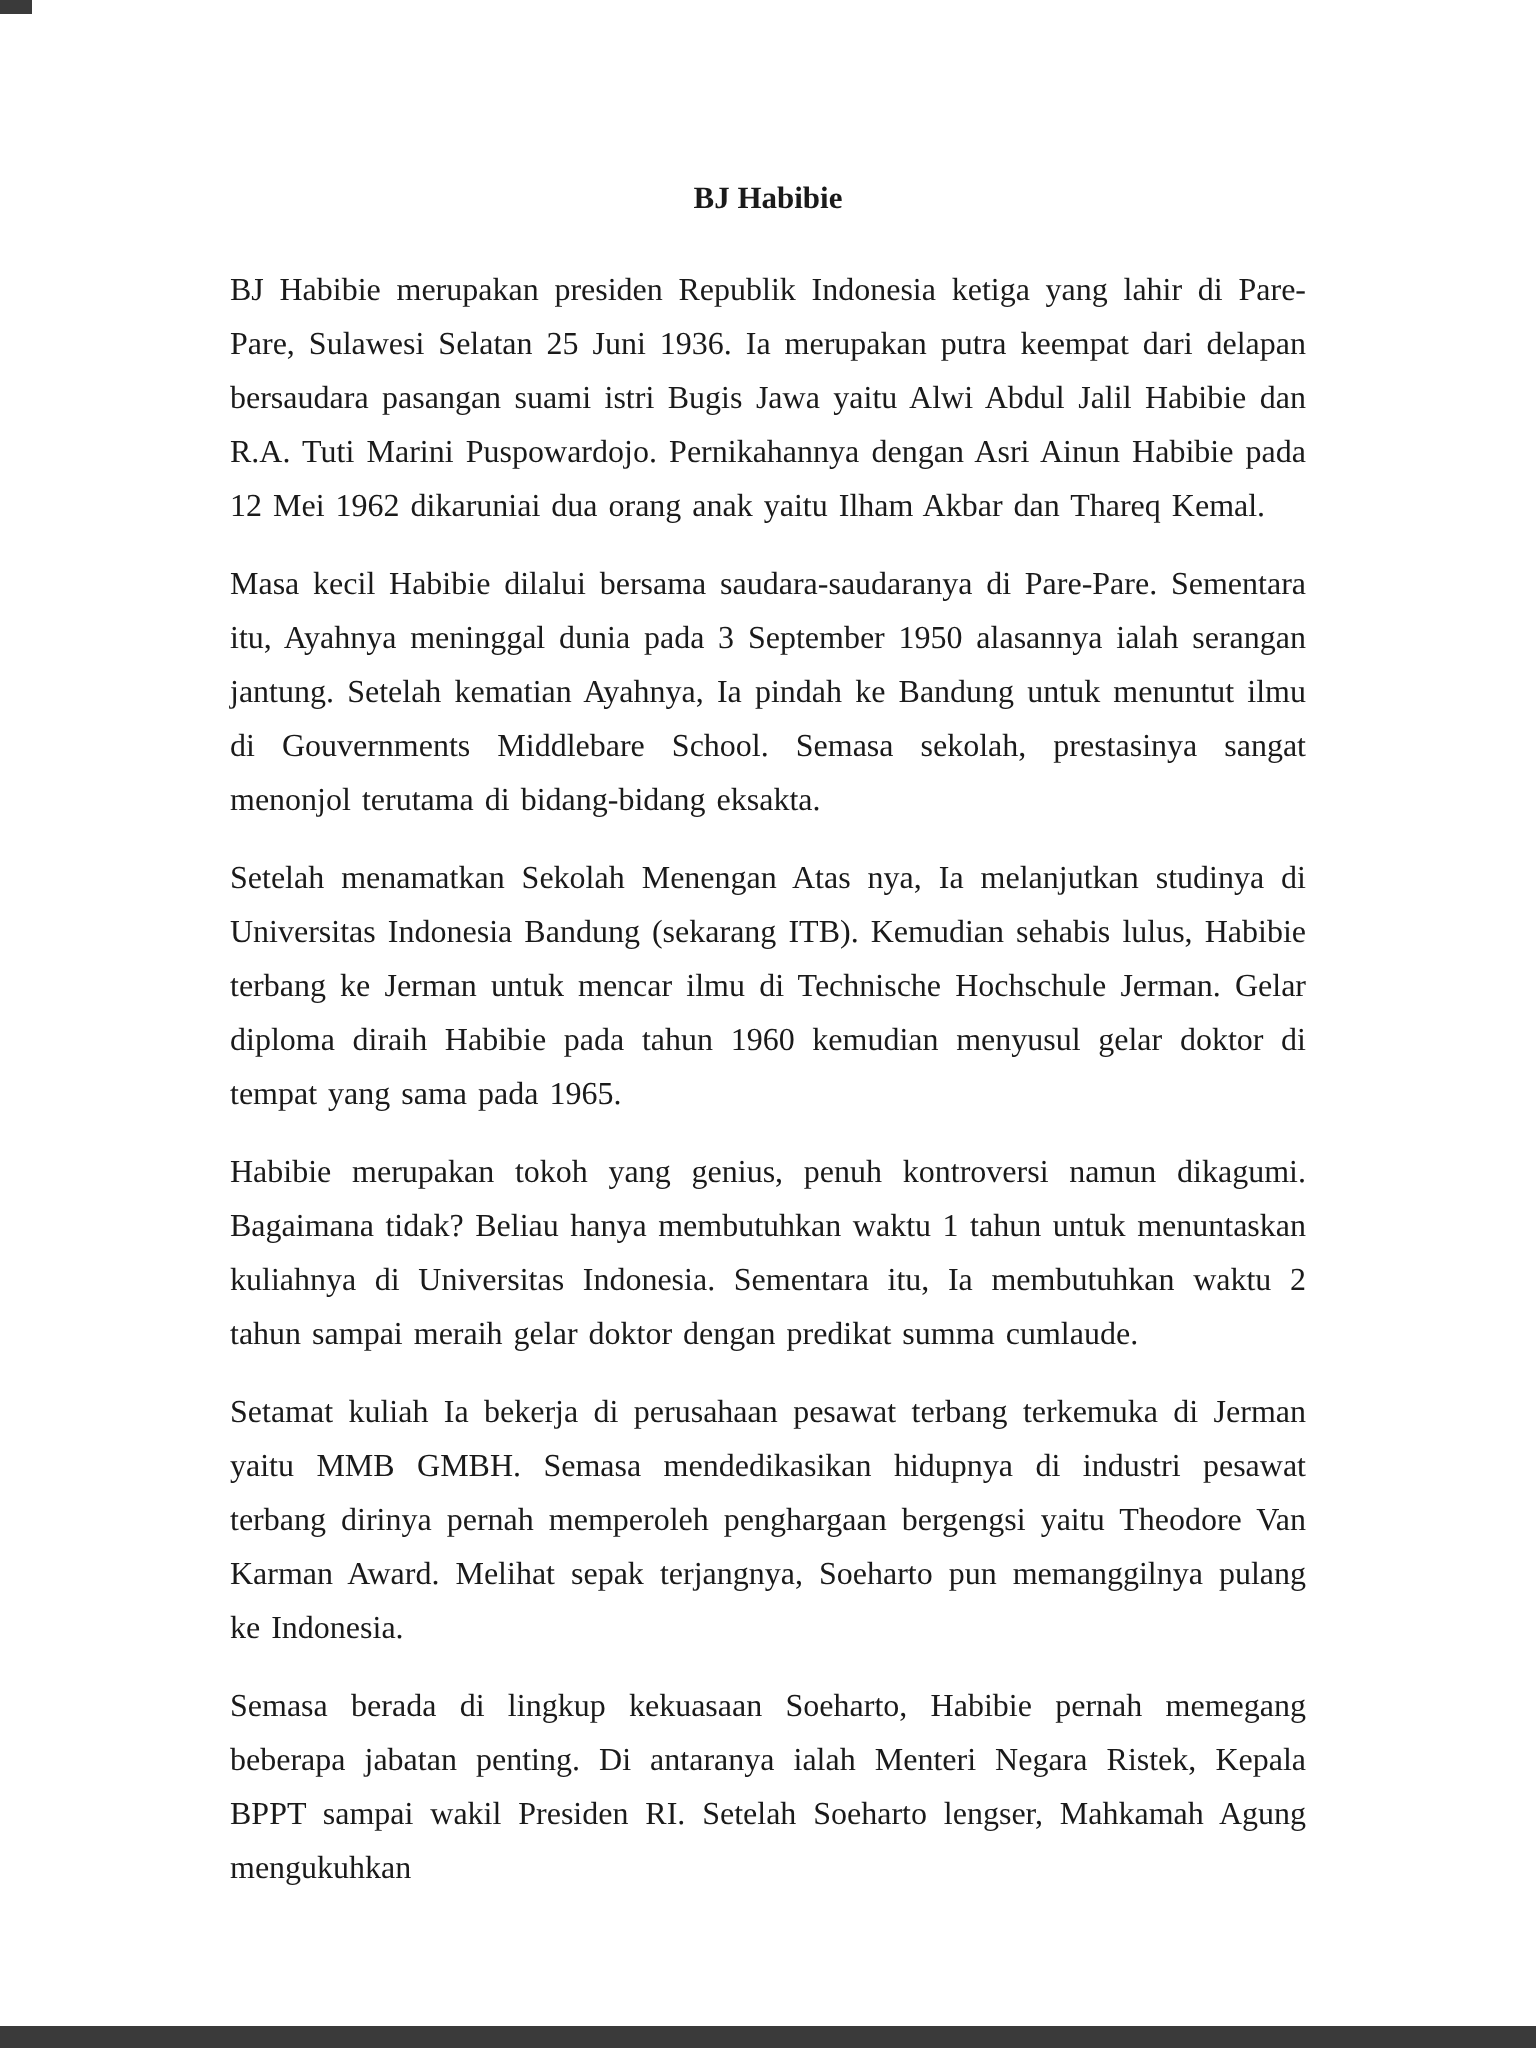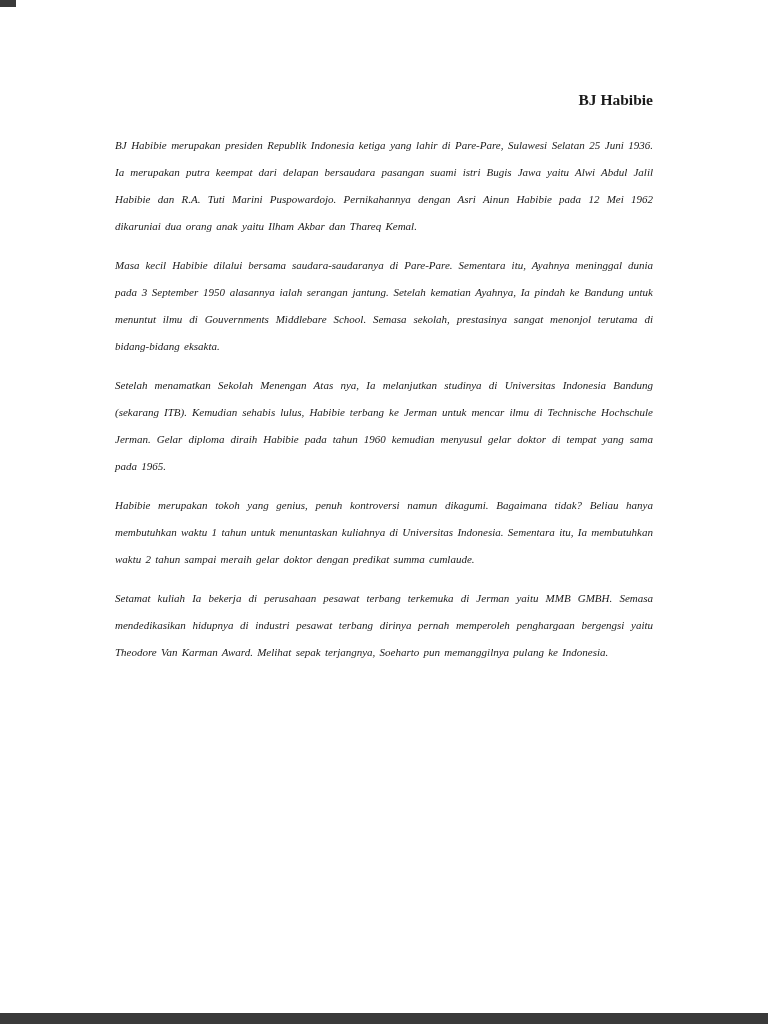--- a/index.html
+++ b/index.html
@@ -38,48 +38,48 @@
     width: 768px;
     height: 1013px;
     background: #ffffff;
     overflow: hidden;
   }
   .page-inner {
     padding: 86px 115px 0 115px;
     color: #1a1a1a;
   }
   .doc-title {
-    text-align: right;
+    text-align: center;
     font-weight: bold;
     font-size: 15.5px;
     line-height: 27px;
     margin: 0 0 19px 0;
   }
   .doc-paragraph {
-    font-size: 11px;
+    font-size: 16px;
     line-height: 27px;
     text-align: justify;
     text-justify: inter-word;
     word-spacing: 1.5px;
     margin: 0 0 12px 0;
-    font-style: italic;
   }
   .doc-paragraph:last-child {
     margin-bottom: 0;
   }
 </style>
 </head>
 <body>
 
 <div class="viewport">
   <div class="page">
     <div class="page-inner">
       <h1 class="doc-title">BJ Habibie</h1>
       <p class="doc-paragraph">BJ Habibie merupakan presiden Republik Indonesia ketiga yang lahir di Pare-Pare, Sulawesi Selatan 25 Juni 1936. Ia merupakan putra keempat dari delapan bersaudara pasangan suami istri Bugis Jawa yaitu Alwi Abdul Jalil Habibie dan R.A. Tuti Marini Puspowardojo. Pernikahannya dengan Asri Ainun Habibie pada 12 Mei 1962 dikaruniai dua orang anak yaitu Ilham Akbar dan Thareq Kemal.</p>
       <p class="doc-paragraph">Masa kecil Habibie dilalui bersama saudara-saudaranya di Pare-Pare. Sementara itu, Ayahnya meninggal dunia pada 3 September 1950 alasannya ialah serangan jantung. Setelah kematian Ayahnya, Ia pindah ke Bandung untuk menuntut ilmu di Gouvernments Middlebare School. Semasa sekolah, prestasinya sangat menonjol terutama di bidang-bidang eksakta.</p>
       <p class="doc-paragraph">Setelah menamatkan Sekolah Menengan Atas nya, Ia melanjutkan studinya di Universitas Indonesia Bandung (sekarang ITB). Kemudian sehabis lulus, Habibie terbang ke Jerman untuk mencar ilmu di Technische Hochschule Jerman. Gelar diploma diraih Habibie pada tahun 1960 kemudian menyusul gelar doktor di tempat yang sama pada 1965.</p>
       <p class="doc-paragraph">Habibie merupakan tokoh yang genius, penuh kontroversi namun dikagumi. Bagaimana tidak? Beliau hanya membutuhkan waktu 1 tahun untuk menuntaskan kuliahnya di Universitas Indonesia. Sementara itu, Ia membutuhkan waktu 2 tahun sampai meraih gelar doktor dengan predikat summa cumlaude.</p>
       <p class="doc-paragraph">Setamat kuliah Ia bekerja di perusahaan pesawat terbang terkemuka di Jerman yaitu MMB GMBH. Semasa mendedikasikan hidupnya di industri pesawat terbang dirinya pernah memperoleh penghargaan bergengsi yaitu Theodore Van Karman Award. Melihat sepak terjangnya, Soeharto pun memanggilnya pulang ke Indonesia.</p>
+      <p class="doc-paragraph">Semasa berada di lingkup kekuasaan Soeharto, Habibie pernah memegang beberapa jabatan penting. Di antaranya ialah Menteri Negara Ristek, Kepala BPPT sampai wakil Presiden RI. Setelah Soeharto lengser, Mahkamah Agung mengukuhkan</p>
     </div>
   </div>
   <div class="frame-corner-top"></div>
   <div class="frame-bar-bottom"></div>
 </div>
 
 </body></html>

